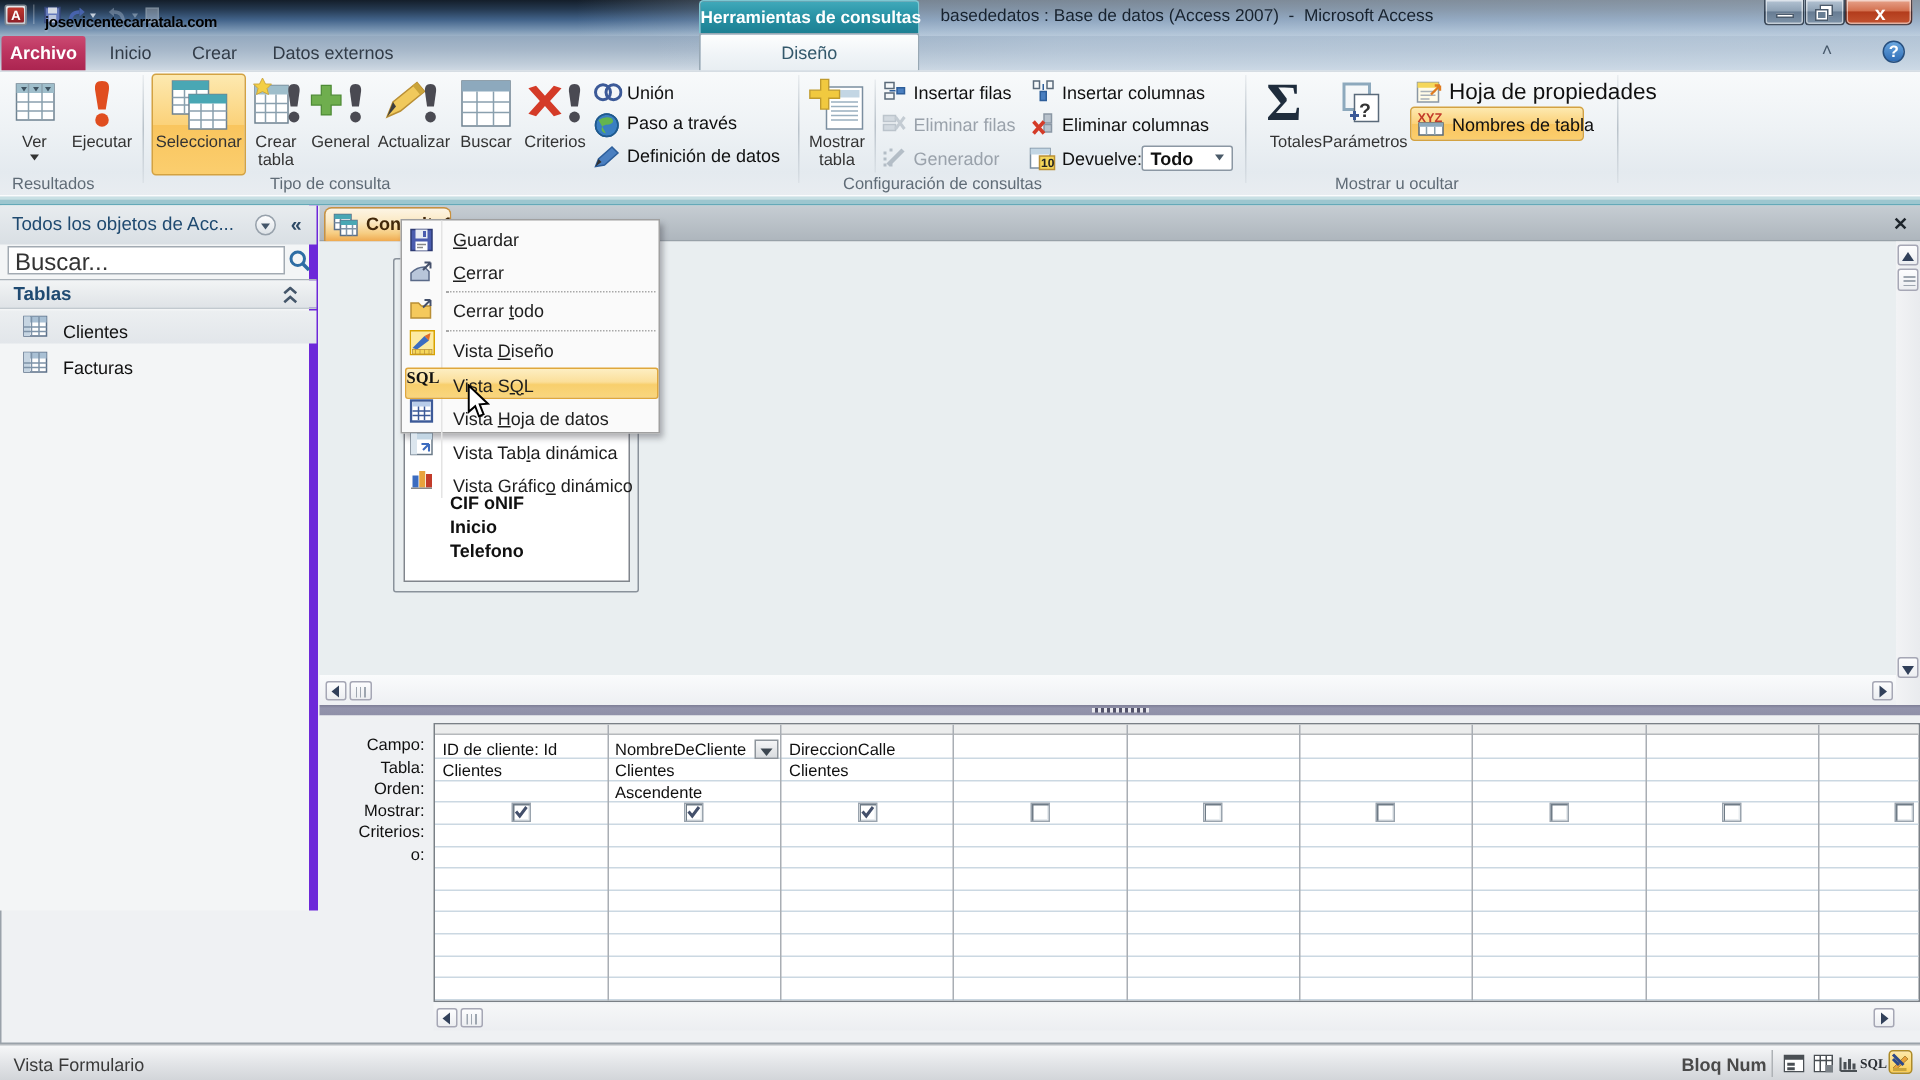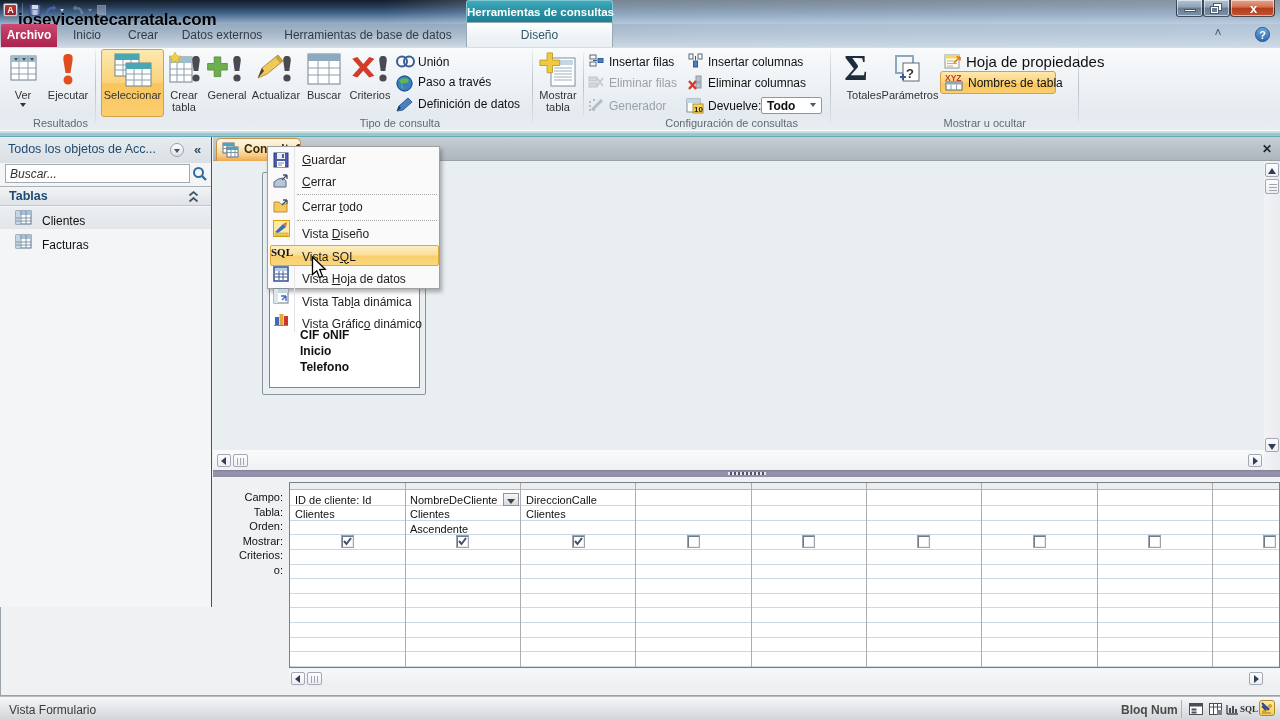--- a/index.html
+++ b/index.html
@@ -8,28 +8,28 @@
 #app{position:absolute;left:0;top:0;width:1280px;height:720px;background:#eff1f3}
 #titlebar{left:0;top:0;width:1280px;height:24px;
  background:linear-gradient(90deg,rgba(255,255,255,0) 0%,rgba(255,255,255,0) 30%,rgba(203,218,233,.55) 48%,rgba(208,222,236,.62) 100%),
  linear-gradient(180deg,#141e2a 0%,#24384f 25%,#42638a 55%,#7b97b4 85%,#9db2c7 100%)}
 #tabrow{left:0;top:24px;width:1280px;height:23px;
  background:linear-gradient(90deg,rgba(255,255,255,0) 0%,rgba(255,255,255,0) 34%,rgba(198,214,230,.45) 55%,rgba(204,219,233,.55) 100%),
  linear-gradient(180deg,#94a9bf 0%,#a6b7c9 40%,#bfccd9 80%,#cfd9e3 100%)}
 .wbtn{top:0;height:17px;border:1px solid rgba(30,40,55,.75);box-shadow:inset 0 0 0 1px rgba(255,255,255,.55);border-top:none}
 .wglyph{color:#fff;font-weight:bold;text-align:center}
 #ttext{left:627px;top:4.5px;color:#17222e;font-size:11.5px;letter-spacing:0}
-#qat-wm{left:18px;top:10px;color:#000;font-weight:bold;font-size:17px;text-shadow:0 1px 1px rgba(255,255,255,.22);letter-spacing:-.2px}
+#qat-wm{left:30px;top:10px;color:#000;font-weight:bold;font-size:10px;text-shadow:0 1px 1px rgba(255,255,255,.22);letter-spacing:-.2px}
 .tab{top:24px;height:23px;color:#323c48;text-align:center;line-height:23px;font-size:12px}
 #tab-archivo{left:1px;top:24px;width:56px;height:23px;background:linear-gradient(180deg,#cb4a72 0%,#bd3560 45%,#ab2450 100%);color:#fff;font-weight:bold;text-align:center;line-height:23px;border-radius:2px 2px 0 0}
 #ctxhdr{left:466px;top:0;width:147px;height:22px;background:linear-gradient(180deg,#40a9ba 0%,#2791a4 50%,#1d8093 100%);border-radius:3px 3px 0 0;color:#fff;font-weight:bold;text-align:center;line-height:23px;font-size:12px;border:1px solid #7fc7d2;border-bottom:none;white-space:nowrap;font-size:11.5px}
 #tab-diseno{left:466px;top:22px;width:147px;height:25px;background:linear-gradient(180deg,#fdfefe 0%,#f0f4f7 55%,#e8eef2 100%);border:1px solid #98a8b4;border-bottom:none;border-radius:2px 2px 0 0;color:#33586b;text-align:center;line-height:24px}
 #ribbon{left:0;top:47px;width:1280px;height:84px;background:linear-gradient(180deg,#f8fafb 0%,#eef2f5 45%,#e4eaef 80%,#e9edf1 100%);border-top:1px solid #d6dde3}
 .gsep{top:50px;width:1px;height:72px;background:linear-gradient(180deg,rgba(160,170,180,.15),#b9c2ca 50%,rgba(160,170,180,.15))}
-.glabel{top:117px;height:13px;font-size:11px;color:#5f6b76;text-align:right;line-height:13px}
+.glabel{top:117px;height:13px;font-size:11px;color:#5f6b76;text-align:left;line-height:13px}
 .btext{font-size:11px;color:#333;text-align:center;line-height:12px}
 .orangebtn{background:linear-gradient(180deg,#fde9b0 0%,#fbd27a 50%,#f9c55e 51%,#fbce6e 100%);border:1px solid #d3a242;border-radius:3px}
 .combo{background:#fff;border:1px solid #8b97a3;border-radius:2px}
 .scrbtn{background:linear-gradient(180deg,#fdfdfe,#eceef1);border:1px solid #a6a7b5;border-radius:2px}
 .grip{background:repeating-linear-gradient(90deg,#9ea6b0 0 1px,transparent 1px 3px)}
 .gline{background:#cbd8e2}
 .gcol{background:#a9aeb4}
 .gridtxt{font-size:11px;color:#101010;line-height:14px;white-space:nowrap}
 .cb{width:13px;height:13px;background:#fff;border:1px solid #9aa4ae;box-shadow:inset 1px 1px 0 #6f7b86, inset -1px -1px 0 #e8ecef}
 .mi{left:34px;width:138px;height:22px;font-size:12px;color:#1e1e1e;line-height:22px;white-space:nowrap}
@@ -67,26 +67,26 @@
       <path d="M8 0 L8 6 L11.5 3 Z" fill="#4a66b4"></path>
     </svg>
  <div class="a" style="left:60px;top:9px;width:0;height:0;border:2.5px solid transparent;border-top:3.5px solid rgba(230,236,244,.8)"></div>
  <svg class="a" style="left:72px;top:5px;opacity:.4" width="12" height="10">
       <path d="M10 9 Q10 3 4 3" fill="none" stroke="#aebdd0" stroke-width="2.4"></path>
       <path d="M4 0 L4 6 L0.5 3 Z" fill="#aebdd0"></path>
     </svg>
  <div class="a" style="left:88px;top:9px;width:0;height:0;border:2.5px solid transparent;border-top:3.5px solid rgba(180,195,212,.5)"></div>
  <div class="a" style="left:97px;top:5px;width:9px;height:10px;background:rgba(230,236,242,.35);border:1px solid rgba(150,165,180,.4)"></div>
  <div class="a" id="qat-wm">josevicentecarratala.com</div>
+ <div class="a" id="ttext">basededatos : Base de datos (Access 2007)&nbsp; -&nbsp; Microsoft Access</div>
 
  <div class="a" id="tab-archivo">Archivo</div>
  <div class="a tab" style="left:62px;width:50px">Inicio</div>
  <div class="a tab" style="left:117px;width:52px">Crear</div>
  <div class="a tab" style="left:174px;width:96px">Datos externos</div>
- <div class="a tab" style="left:275px;width:186px">Herramientas de base de datos</div>
  <div class="a" id="ctxhdr">Herramientas de consultas</div>
  <div class="a" id="tab-diseno">Diseño</div>
  <div class="a" style="left:1211px;top:27px;width:14px;height:13px;color:#46586a;font-size:12px;line-height:13px;text-align:center">˄</div>
  <div class="a" style="left:1255px;top:27px;width:15px;height:15px;border-radius:50%;background:linear-gradient(180deg,#6aa7e0,#2f6cb5);border:1px solid #274f7e;color:#fff;font-weight:bold;font-size:11px;text-align:center;line-height:15px">?</div>
 
  <div class="a" id="ribbon"></div>
  <div class="a gsep" style="left:95px"></div>
  <div class="a gsep" style="left:532px"></div>
  <div class="a gsep" style="left:830px"></div>
  <div class="a gsep" style="left:1078px"></div>
@@ -258,29 +258,29 @@
       <path d="M6 11.5v5.5M11.5 11.5v5.5" stroke="#8aa0ae"></path>
     </svg>
  <div class="a gridtxt" style="left:968px;top:76px;font-size:12px">Nombres de tabla</div>
 
  <div class="a" style="left:0;top:130px;width:1280px;height:1px;background:#fbfcfd"></div>
  <div class="a" style="left:0;top:131px;width:1280px;height:2px;background:#c8e0e4"></div>
  <div class="a" style="left:0;top:133px;width:1280px;height:3px;background:#9cc6cf"></div>
  <div class="a" style="left:0;top:136px;width:1280px;height:1px;background:#64a9b8"></div>
 
  <div class="a" style="left:0;top:137px;width:1px;height:559px;background:#9aa2aa"></div>
- <div class="a" id="navpane" style="left:0;top:137px;width:212px;height:470px;background:#f3f5f6;border-right:1px solid #6d28d9">
+ <div class="a" id="navpane" style="left:0;top:137px;width:212px;height:470px;background:#f3f5f6;border-right:6px solid #6d28d9">
   <div class="a" style="left:0;top:0;width:211px;height:26px;background:linear-gradient(180deg,#e8ecef,#d9dfe4)"></div>
   <div class="a" style="left:8px;top:5px;width:160px;font-size:12.5px;color:#1f4a70;white-space:nowrap">Todos los objetos de Acc...</div>
   <div class="a" style="left:170px;top:6px;width:14px;height:14px;border-radius:50%;background:linear-gradient(180deg,#fdfdfe,#dde2e7);border:1px solid #97a1ab">
         <div class="a" style="left:3px;top:5px;width:0;height:0;border:3px solid transparent;border-top:4px solid #44566a"></div>
       </div>
   <div class="a" style="left:189px;top:4px;width:17px;height:17px;color:#2e4a66;font-size:13px;font-weight:bold;text-align:center;line-height:17px">«</div>
   <div class="a" style="left:5px;top:27px;width:185px;height:19px;background:#fff;border:1px solid #a2aab2"></div>
-  <div class="a" style="left:10px;top:30px;font-style:italic;color:#333;font-size:12px">Buscar...</div>
+  <div class="a" style="left:10px;top:30px;color:#333;font-size:16px">Buscar...</div>
   <svg class="a" style="left:192px;top:29px" width="15" height="15">
         <circle cx="6.5" cy="6.5" r="4.5" fill="none" stroke="#2e6da4" stroke-width="2"></circle>
         <path d="M10 10 L14 14" stroke="#2e6da4" stroke-width="2.4"></path>
       </svg>
   <div class="a" style="left:0;top:49px;width:211px;height:1px;background:#aab2b9"></div>
   <div class="a" style="left:0;top:50px;width:211px;height:19px;background:linear-gradient(180deg,#f2f4f5,#dfe3e7);border-bottom:1px solid #c2c9cf"></div>
   <div class="a" style="left:9px;top:52px;font-size:12.5px;font-weight:bold;color:#1f4a71">Tablas</div>
   <svg class="a" style="left:188px;top:54px" width="11" height="12">
         <path d="M1.5 4.5 L5.5 1 L9.5 4.5 M1.5 10.5 L5.5 7 L9.5 10.5" stroke="#44566a" stroke-width="1.7" fill="none"></path>
       </svg>

